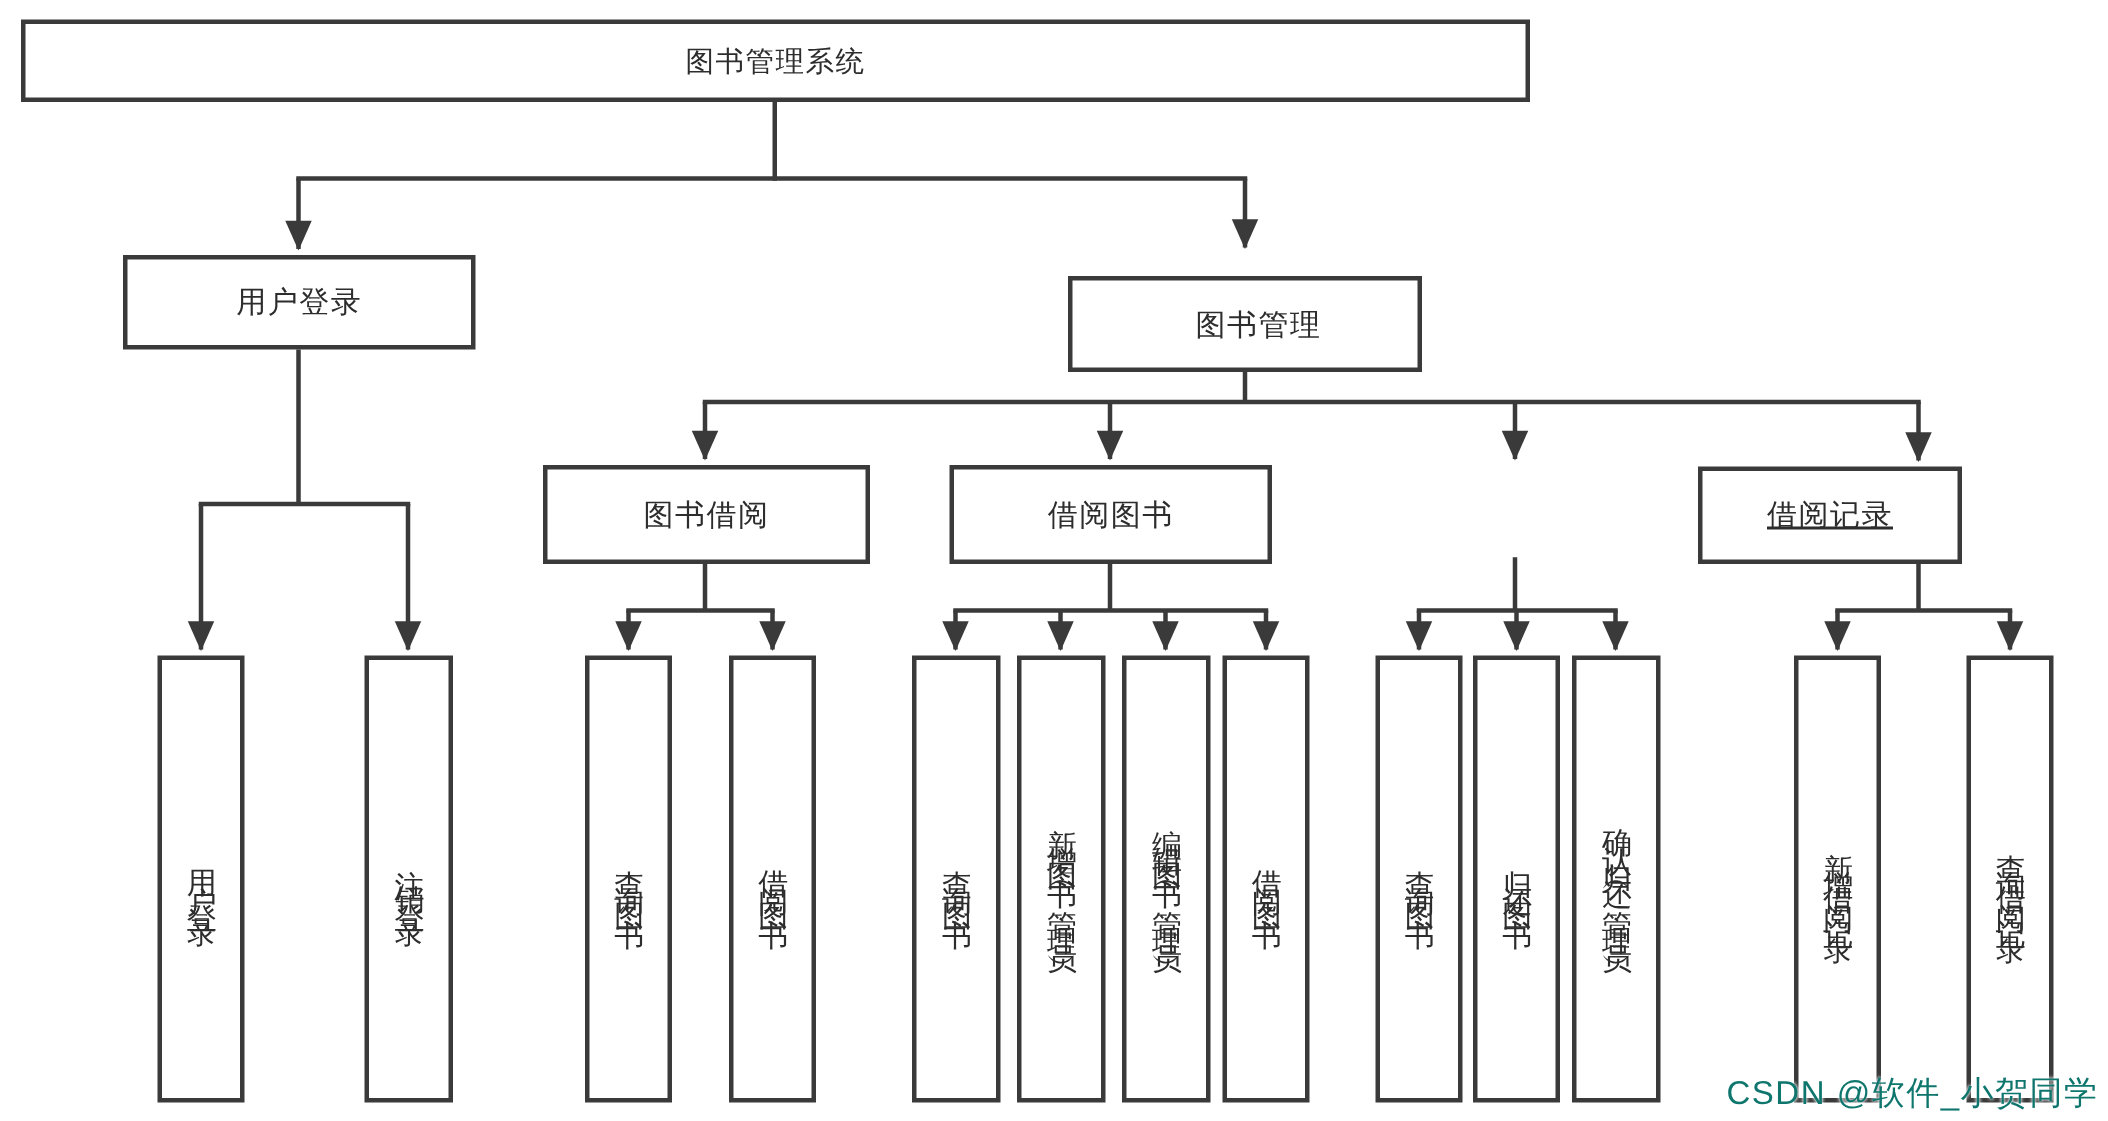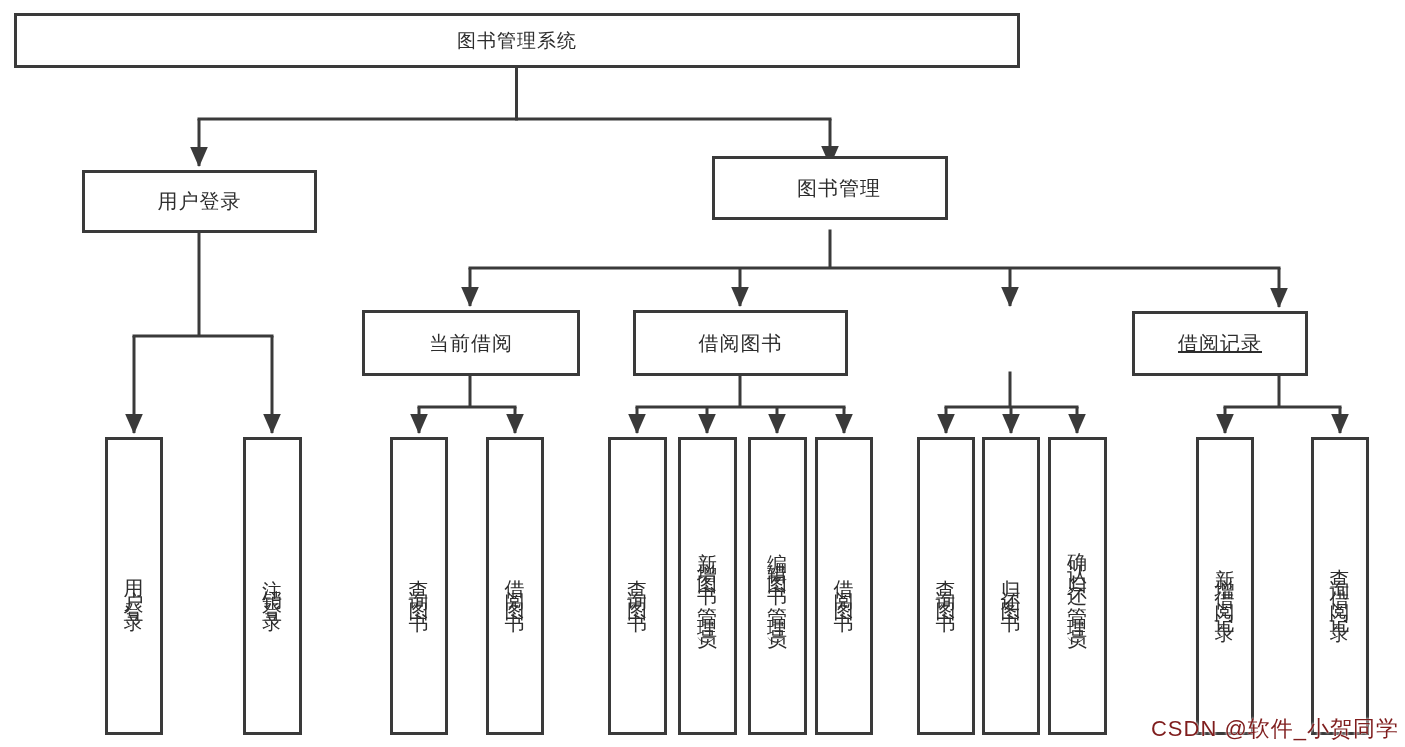--- a/index.html
+++ b/index.html
@@ -41,21 +41,21 @@
     letter-spacing:11px;
     line-height:1;
     color:var(--text);
   }
   .watermark{
     position:absolute;
     right:6px;
     bottom:3px;
     font-size:22px;
     letter-spacing:1px;
-    color:#7f1d1d;
+    color:#0f766e;
     text-shadow:0 0 2px #ffffff,0 0 3px rgba(255,255,255,.9);
     white-space:nowrap;
   }
 </style>
 </head>
 <body>
 
 <div class="canvas">
 
   <svg class="connectors" viewBox="0 0 1405 747" xmlns="http://www.w3.org/2000/svg" aria-hidden="true">
@@ -95,23 +95,23 @@
       <path d="M1011 407 V433" marker-end="url(#ah)"></path>
       <path d="M1077 407 V433" marker-end="url(#ah)"></path>
       <path d="M1225 407 V433" marker-end="url(#ah)"></path>
       <path d="M1340 407 V433" marker-end="url(#ah)"></path>
     </g>
   </svg>
 
   <div class="node root-node" style="left:14px;top:13px;width:1006px;height:55px;">图书管理系统</div>
 
   <div class="node h-node" style="left:82px;top:170px;width:235px;height:63px;">用户登录</div>
-  <div class="node h-node" style="left:712px;top:156px;width:236px;height:64px;padding-left:18px;">图书管理</div>
+  <div class="node h-node" style="left:712px;top:184px;width:236px;height:64px;padding-left:18px;">图书管理</div>
 
-  <div class="node h-node" style="left:362px;top:310px;width:218px;height:66px;">当前借阅</div>
+  <div class="node h-node" style="left:362px;top:310px;width:218px;height:66px;">图书借阅</div>
   <div class="node h-node" style="left:633px;top:310px;width:215px;height:66px;">借阅图书</div>
   <div class="node h-node" style="left:1132px;top:311px;width:176px;height:65px;text-decoration:underline;">借阅记录</div>
 
   <div class="node v-node" style="left:105px;top:437px;width:58px;height:298px;">
     <span class="vtext">用户登录</span>
   </div>
   <div class="node v-node" style="left:243px;top:437px;width:59px;height:298px;">
     <span class="vtext">注销登录</span>
   </div>
 

